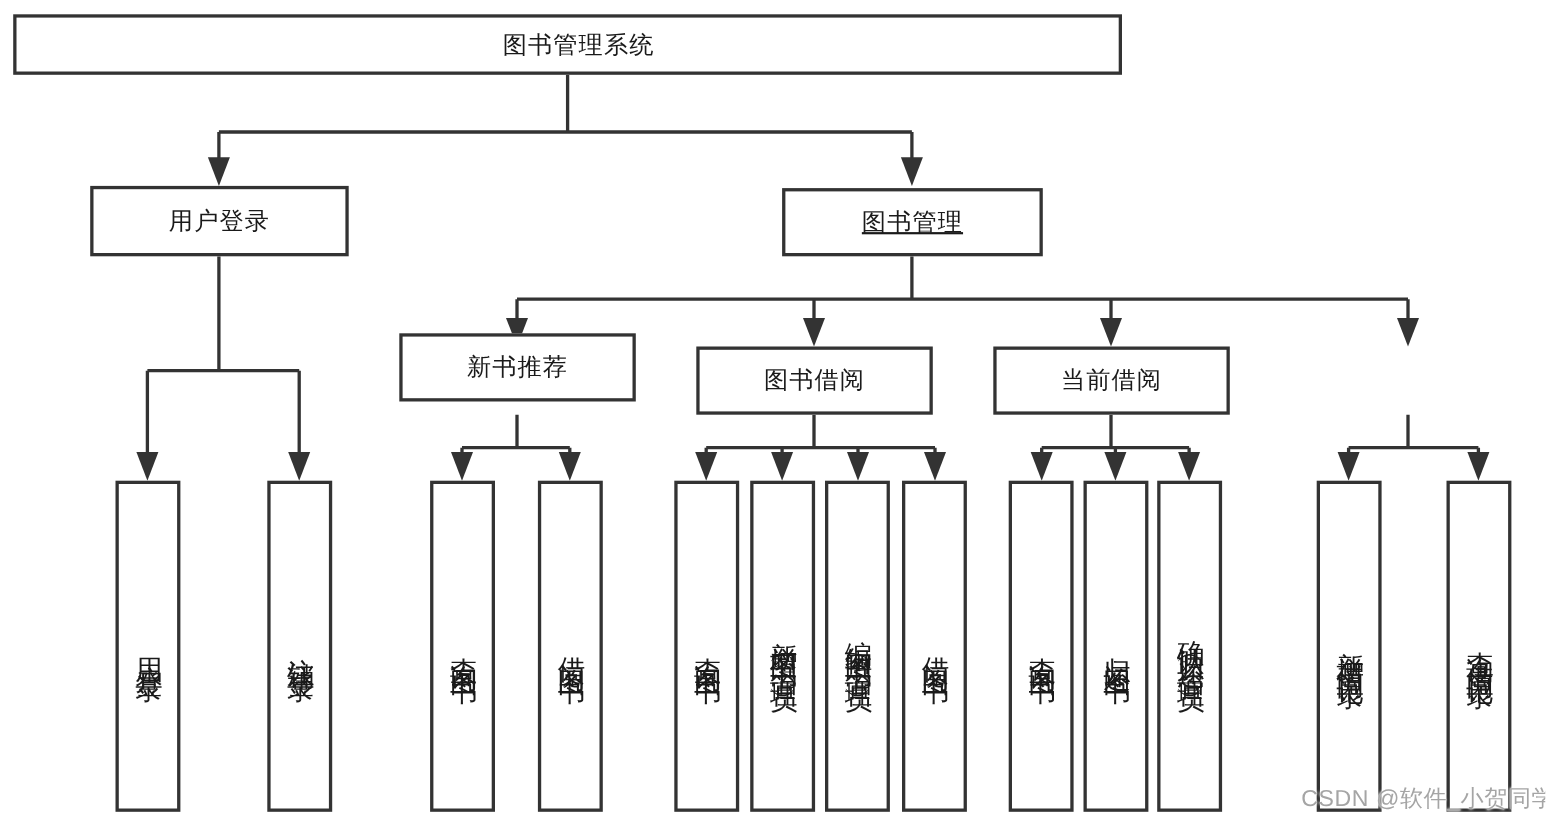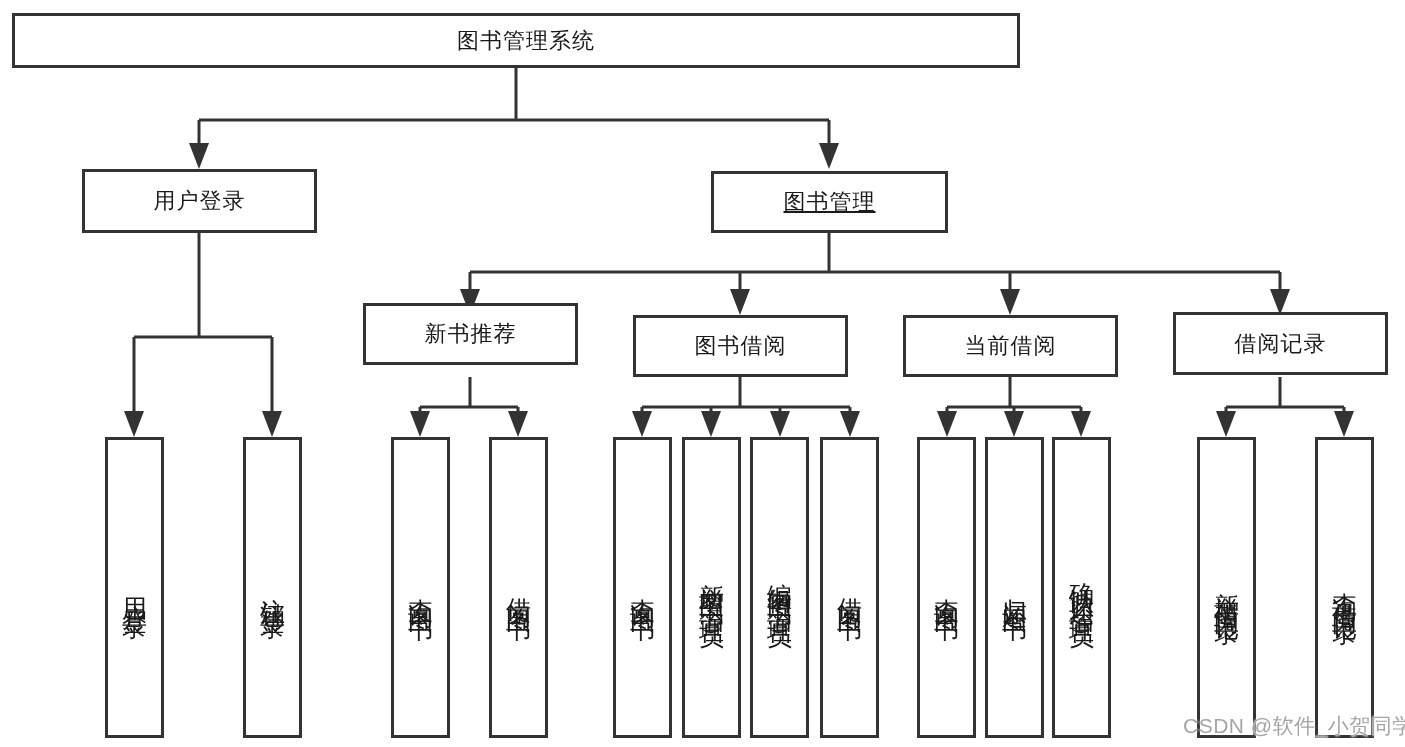--- a/index.html
+++ b/index.html
@@ -92,21 +92,20 @@
   </svg>
 
   <div class="box h-label" style="left:12px; top:13px; width:1008px; height:55px;padding-left:20px;">图书管理系统</div>
 
   <div class="box h-label" style="left:82px; top:169px; width:235px; height:64px;">用户登录</div>
   <div class="box h-label" style="left:711px; top:171px; width:237px; height:62px;text-decoration:underline;">图书管理</div>
 
   <div class="box h-label" style="left:363px; top:303px; width:215px; height:62px;">新书推荐</div>
   <div class="box h-label" style="left:633px; top:315px; width:215px; height:62px;">图书借阅</div>
   <div class="box h-label" style="left:903px; top:315px; width:215px; height:62px;">当前借阅</div>
-  <div class="box h-label" style="left:1173px; top:312px; width:215px; height:63px;">借阅记录</div>
 
   <div class="box v-label" style="left:105px; top:437px; width:59px; height:301px;">用户登录</div>
   <div class="box v-label" style="left:243px; top:437px; width:59px; height:301px;">注销登录</div>
 
   <div class="box v-label" style="left:391px; top:437px; width:59px; height:301px;">查询图书</div>
   <div class="box v-label" style="left:489px; top:437px; width:59px; height:301px;">借阅图书</div>
 
   <div class="box v-label" style="left:613px; top:437px; width:59px; height:301px;">查询图书</div>
   <div class="box v-label" style="left:682px; top:437px; width:59px; height:301px;">新增图书（管理员）</div>
   <div class="box v-label" style="left:750px; top:437px; width:59px; height:301px;">编辑图书（管理员）</div>

